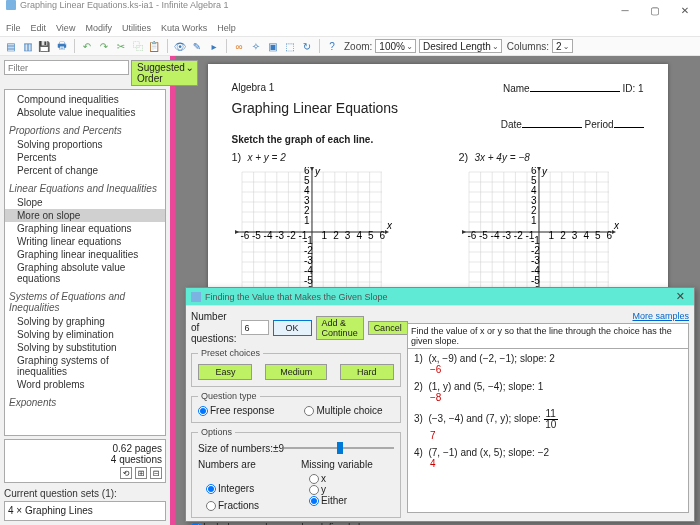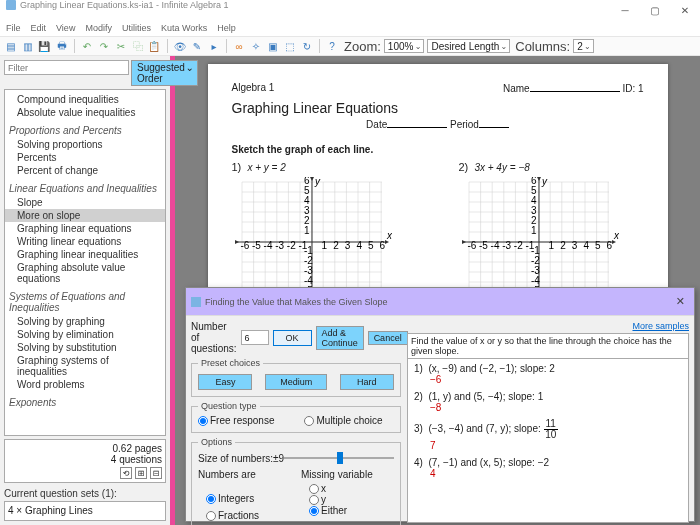--- a/index.html
+++ b/index.html
@@ -7,52 +7,52 @@
 .titlebar{height:20px;display:flex;align-items:flex-start;padding:0 6px;background:#fff}
 .titlebar .ico{width:10px;height:10px;background:#7bb4e3;margin-right:4px;border-radius:1px}
 .titlebar .ttl{color:#888;font-size:9px}
 .winbtns{position:absolute;right:0;top:0;display:flex}
 .winbtns div{width:30px;height:20px;display:flex;align-items:center;justify-content:center;color:#555;font-size:10px}
 .menubar{height:16px;display:flex;align-items:center;padding:0 6px;gap:10px}
 .menubar span{color:#666;font-size:9px}
 .toolbar{height:20px;display:flex;align-items:center;padding:0 4px;gap:3px;border-top:1px solid #e6e6e6;border-bottom:1px solid #e6e6e6;background:#fafafa}
 .tb-ico{width:14px;height:14px;display:flex;align-items:center;justify-content:center;font-size:10px}
 .tb-sep{width:1px;height:14px;background:#ccc;margin:0 2px}
-.tb-lbl{font-size:13px;color:#444;margin-left:2px}
+.tb-lbl{font-size:10px;color:#444;margin-left:2px}
 .tb-sel{height:14px;border:1px solid #aaa;background:#fff;padding:0 10px 0 3px;font-size:9px;position:relative;display:flex;align-items:center}
 .tb-sel::after{content:"⌄";position:absolute;right:2px;font-size:8px;color:#555}
 .main{display:flex;height:469px}
 .sidebar{width:175px;background:#f1f1f1;border-right:5px solid #ec4899;padding:4px;display:flex;flex-direction:column}
 .filter-row{display:flex;gap:2px;margin-bottom:3px}
 .filter-row input{flex:1;height:15px;border:1px solid #aaa;padding:0 3px;font-size:9px}
-.btn{border:1px solid #999;background:#7dd3fc;padding:1px 5px;font-size:9px;display:inline-flex;justify-content:center}
+.btn{border:1px solid #999;background:#bef264;padding:1px 5px;font-size:9px;display:inline-flex;justify-content:center}
 .tree{flex:1;background:#fff;border:1px solid #aaa;overflow-y:auto;padding:3px 0;font-size:9px}
 .tree .cat{font-style:italic;color:#555;padding:2px 4px;margin-top:4px}
 .tree .item{padding:1px 4px 1px 12px;color:#333}
 .tree .item.sel{background:#d0d0d0}
 .status{margin-top:3px;background:#fff;border:1px solid #aaa;padding:3px;font-size:9px;text-align:right}
 .status-icons{display:flex;gap:3px;justify-content:flex-end;margin-top:2px}
 .status-icons span{width:12px;height:12px;border:1px solid #888;font-size:8px;display:flex;align-items:center;justify-content:center}
 .qs-lbl{font-size:10px;margin-top:5px;color:#333}
 .qs-box{background:#fff;border:1px solid #aaa;padding:3px;font-size:9px;margin-top:2px;height:20px}
 .canvas{flex:1;background:#808080;padding:8px;overflow:hidden}
 .page{width:460px;height:100%;background:#fff;margin:0 auto;box-shadow:0 0 4px rgba(0,0,0,.4);padding:18px 24px;font-family:"Times New Roman",serif}
 .page .hdr{display:flex;justify-content:space-between;font-size:10px}
 .page .hdr .r{text-align:right}
 .page .und{border-bottom:1px solid #000;display:inline-block;min-width:90px;height:10px}
 .page h2{font-size:14px;margin:6px 0 2px;font-weight:normal}
-.page .row2{text-align:center;font-size:10px;margin-bottom:14px}
+.page .row2{text-align:right;font-size:10px;margin-bottom:4px}
 .page .instr{font-weight:bold;font-size:10px;margin:4px 0 6px}
 .problems{display:flex;gap:42px}
 .prob{flex:1}
 .prob .eq{font-size:11px;margin-bottom:4px}
 .grid{width:160px;height:130px;position:relative}
 .grid svg{width:100%;height:100%}
 .dialog{position:absolute;left:185px;top:287px;width:510px;height:235px;background:#f0f0f0;border:1px solid #888;box-shadow:2px 2px 6px rgba(0,0,0,.3)}
-.dlg-title{height:28px;display:flex;align-items:center;padding:0 5px;background:#c4b5fd;border-bottom:1px solid #ddd}
+.dlg-title{height:18px;display:flex;align-items:center;padding:0 5px;background:#5eead4;border-bottom:1px solid #ddd}
 .dlg-title .ico{width:10px;height:10px;background:#7bb4e3;margin-right:4px}
 .dlg-title .t{font-size:9px;color:#555}
 .dlg-title .x{margin-left:auto;font-size:11px;color:#444;padding:0 4px}
 .dlg-body{display:flex;padding:5px;gap:6px;height:212px}
 .dlg-left{width:210px;display:flex;flex-direction:column;gap:4px}
 .dlg-right{flex:1;display:flex;flex-direction:column}
 .row{display:flex;align-items:center;gap:4px}
 .row input[type=text]{width:28px;height:15px;border:1px solid #aaa;text-align:left;padding:0 3px;font-size:9px}
 .btn-main{border:1px solid #0078d7;background:#e5f1fb;padding:2px 12px;font-size:9px}
 fieldset{border:1px solid #bbb;padding:4px 6px 6px;font-size:9px}

